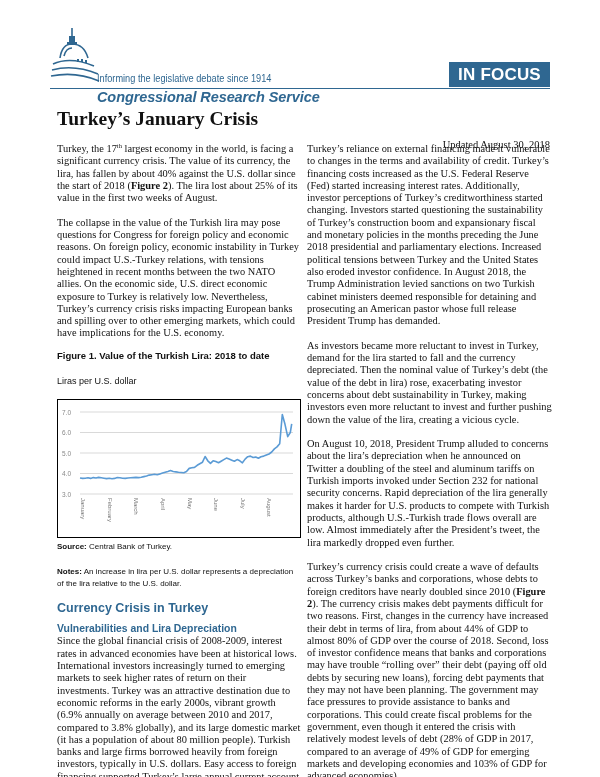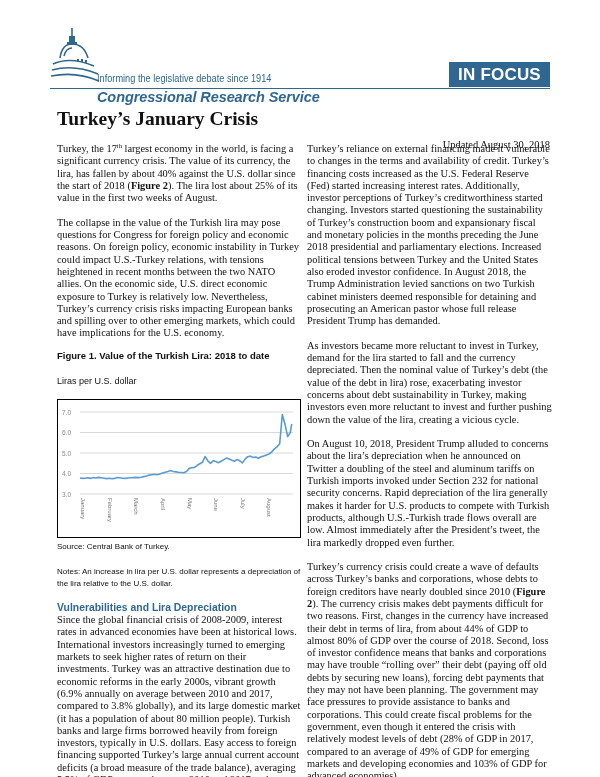--- a/index.html
+++ b/index.html
@@ -17,21 +17,21 @@
   .col { position:absolute; font-size:10.4px; line-height:12.3px; }
   #col-left { left:57px; top:143px; width:244px; }
   #col-right { left:307px; top:143px; width:246px; }
   .col p { margin:0 0 12.3px 0; }
   sup { font-size:6.5px; line-height:0; vertical-align:4px; }
   .fig-title { font-family:"Liberation Sans", sans-serif; font-weight:bold; font-size:9.5px; margin:0; white-space:nowrap; }
   .fig-sub { font-family:"Liberation Sans", sans-serif; font-size:9px; margin:0 0 2px 0; }
   #chart-box { width:242px; height:137px; border:1px solid #000; position:relative; margin-top:2px; }
   #chart-svg { position:absolute; left:0; top:0; }
   .fig-note { font-family:"Liberation Sans", sans-serif; font-size:8px; line-height:12px; margin:0; }
-  .fig-note b { font-weight:normal; }
+  .fig-note b { font-weight:bold; }
   .h2 { font-family:"Liberation Sans", sans-serif; font-weight:bold; font-size:12.5px; color:#2f6791; margin:10px 0 9px 0; }
   .h3 { font-family:"Liberation Sans", sans-serif; font-weight:bold; font-size:10.4px; color:#2f6791; margin:0; line-height:12.3px; }
   #footer-url { left:0; width:600px; top:742px; text-align:center; font-family:"Liberation Sans", sans-serif; font-size:9px; color:#2f6791;margin-top:40px; }
 </style>
 </head>
 <body>
 
 <svg id="logo" class="abs" viewBox="0 0 50 56">
   <g fill="none" stroke="#2f6791" stroke-width="1.6">
     <path d="M22 2 L22 10"></path>
@@ -89,20 +89,21 @@
             <text transform="translate(182.75,98) rotate(90)" font-size="6" fill="#777" font-family="Liberation Sans, sans-serif">July</text>
             <text transform="translate(209.375,98) rotate(90)" font-size="6" fill="#777" font-family="Liberation Sans, sans-serif">August</text>
           </g>
           <path id="line" fill="none" stroke="#5b9bd5" stroke-width="1.6" stroke-linejoin="round" d="M22.0 78.0 L24.7 78.4 L27.3 78.2 L30.0 77.8 L32.6 78.4 L35.3 77.6 L38.0 78.0 L40.6 77.4 L43.3 77.8 L46.0 78.2 L48.6 78.6 L51.3 78.2 L54.0 78.8 L56.6 78.4 L59.3 77.6 L61.9 77.8 L64.6 78.2 L67.3 78.4 L69.9 78.0 L72.6 77.8 L75.3 77.6 L77.9 77.4 L80.6 77.6 L83.2 77.2 L85.9 76.6 L88.6 76.0 L91.2 75.1 L93.9 74.7 L96.5 74.3 L99.2 74.7 L101.9 73.9 L104.5 73.1 L107.2 72.3 L109.9 71.5 L112.5 70.6 L115.2 71.5 L117.9 71.9 L120.5 72.3 L123.2 72.5 L125.8 72.7 L128.5 71.5 L131.2 68.4 L133.8 67.8 L136.5 67.4 L139.2 65.3 L141.8 63.7 L144.5 62.2 L147.1 56.5 L149.8 60.8 L152.5 63.3 L155.1 60.8 L157.8 61.6 L160.5 62.8 L163.1 61.2 L165.8 59.6 L168.4 58.1 L171.1 59.1 L173.8 60.2 L176.4 61.2 L179.1 59.6 L181.8 60.8 L184.4 62.8 L187.1 59.1 L189.7 56.7 L192.4 56.1 L195.1 57.5 L197.7 57.1 L200.4 58.3 L201.7 57.5 L203.0 56.7 L205.7 56.1 L208.4 55.0 L211.0 54.0 L213.7 52.0 L216.4 48.9 L219.0 46.9 L221.7 43.8 L224.3 14.5 L227.0 24.3 L229.7 36.6 L232.3 32.5 L233.7 23.9 "></path>
       </svg>
     </div>
     <p class="fig-note" style="margin-top:3px;"><b>Source:</b><span> Central Bank of Turkey.</span></p>
     <p class="fig-note"><b>Notes:</b><span> An increase in lira per U.S. dollar represents a depreciation of the lira relative to the U.S. dollar.</span></p>
   </div>
 
+  <div class="h2">Currency Crisis in Turkey</div>
   <div class="h3">Vulnerabilities and Lira Depreciation</div>
   <p>Since the global financial crisis of 2008-2009, interest rates in advanced economies have been at historical lows. International investors increasingly turned to emerging markets to seek higher rates of return on their investments. Turkey was an attractive destination due to economic reforms in the early 2000s, vibrant growth (6.9% annually on average between 2010 and 2017, compared to 3.8% globally), and its large domestic market (it has a population of about 80 million people). Turkish banks and large firms borrowed heavily from foreign investors, typically in U.S. dollars. Easy access to foreign financing supported Turkey’s large annual current account deficits (a broad measure of the trade balance), averaging 5.5% of GDP per year between 2010 and 2017 and among the largest in the world.</p>
 </div>
 
 <div id="col-right" class="col">
   <p>Turkey’s reliance on external financing made it vulnerable to changes in the terms and availability of credit. Turkey’s financing costs increased as the U.S. Federal Reserve (Fed) started increasing interest rates. Additionally, investor perceptions of Turkey’s creditworthiness started changing. Investors started questioning the sustainability of Turkey’s construction boom and expansionary fiscal and monetary policies in the months preceding the June 2018 presidential and parliamentary elections. Increased political tensions between Turkey and the United States also eroded investor confidence. In August 2018, the Trump Administration levied sanctions on two Turkish cabinet ministers deemed responsible for detaining and prosecuting an American pastor whose full release President Trump has demanded.</p>
   <p>As investors became more reluctant to invest in Turkey, demand for the lira started to fall and the currency depreciated. Then the nominal value of Turkey’s debt (the value of the debt in lira) rose, exacerbating investor concerns about debt sustainability in Turkey, making investors even more reluctant to invest and further pushing down the value of the lira, creating a vicious cycle.</p>
   <p>On August 10, 2018, President Trump alluded to concerns about the lira’s depreciation when he announced on Twitter a doubling of the steel and aluminum tariffs on Turkish imports invoked under Section 232 for national security concerns. Rapid depreciation of the lira generally makes it harder for U.S. products to compete with Turkish products, although U.S.-Turkish trade flows overall are low. Almost immediately after the President’s tweet, the lira markedly dropped even further.</p>
   <p><span>Turkey’s currency crisis could create a wave of defaults across Turkey’s banks and corporations, whose debts to foreign creditors have nearly doubled since 2010 (</span><b>Figure 2</b><span>). The currency crisis makes debt payments difficult for two reasons. First, changes in the currency have increased their debt in terms of lira, from about 44% of GDP to almost 80% of GDP over the course of 2018. Second, loss of investor confidence means that banks and corporations may have trouble “rolling over” their debt (paying off old debts by securing new loans), forcing debt payments that they may not have been planning. The government may face pressures to provide assistance to banks and corporations. This could create fiscal problems for the government, even though it entered the crisis with relatively modest levels of debt (28% of GDP in 2017, compared to an average of 49% of GDP for emerging markets and developing economies and 103% of GDP for advanced economies).</span></p>
 </div>

